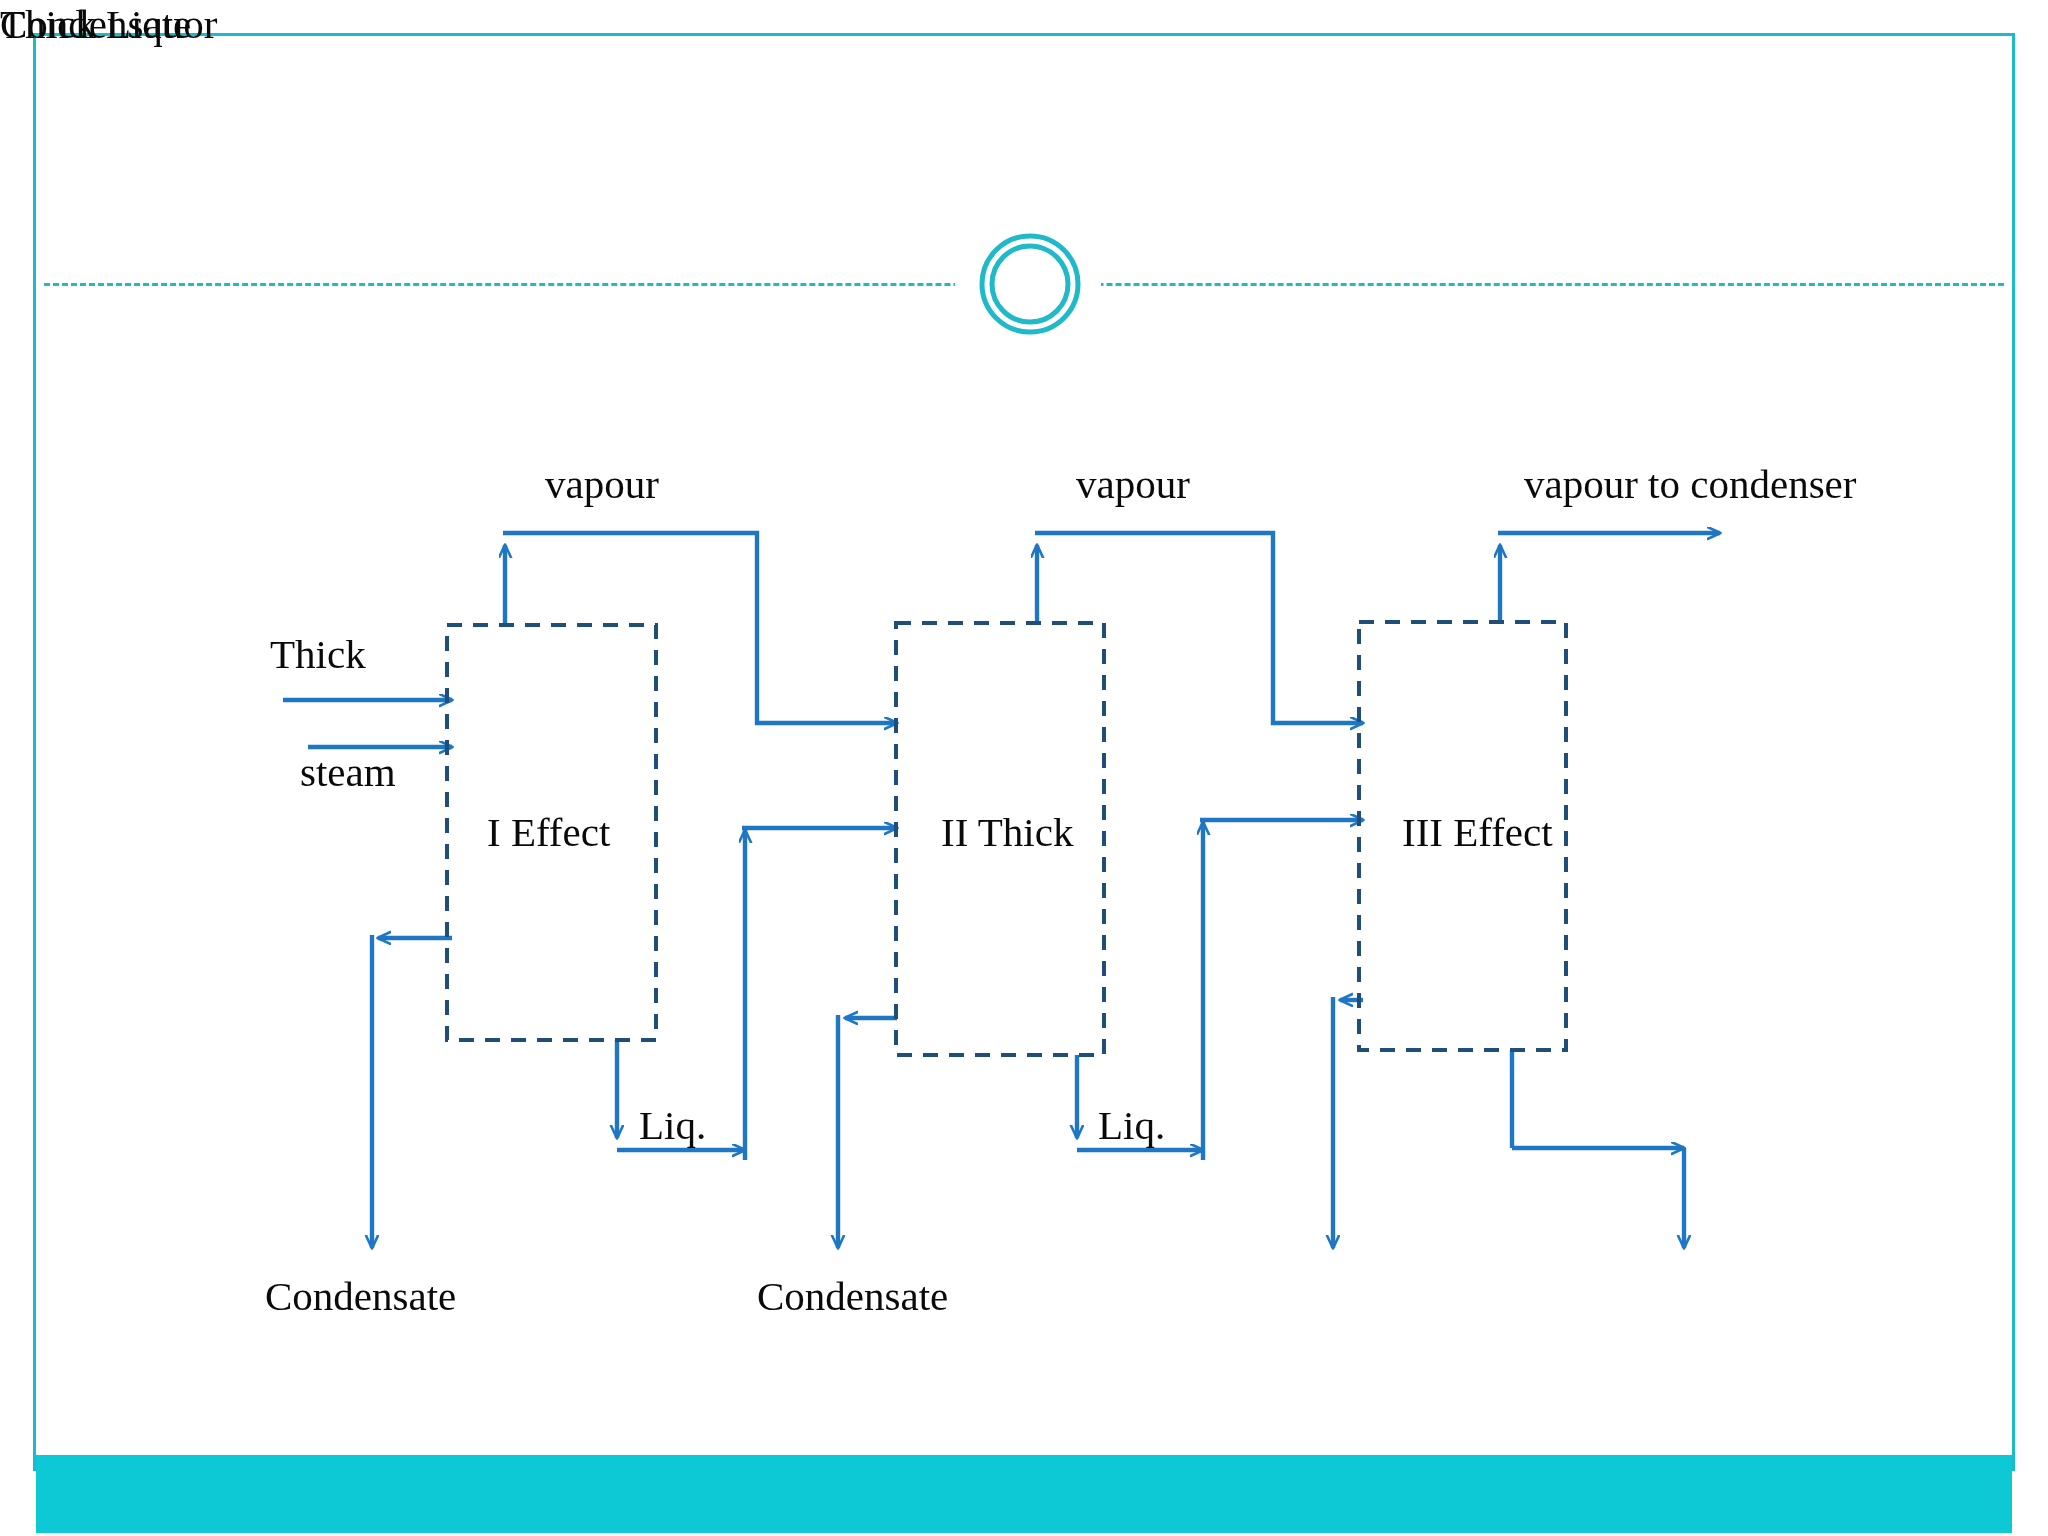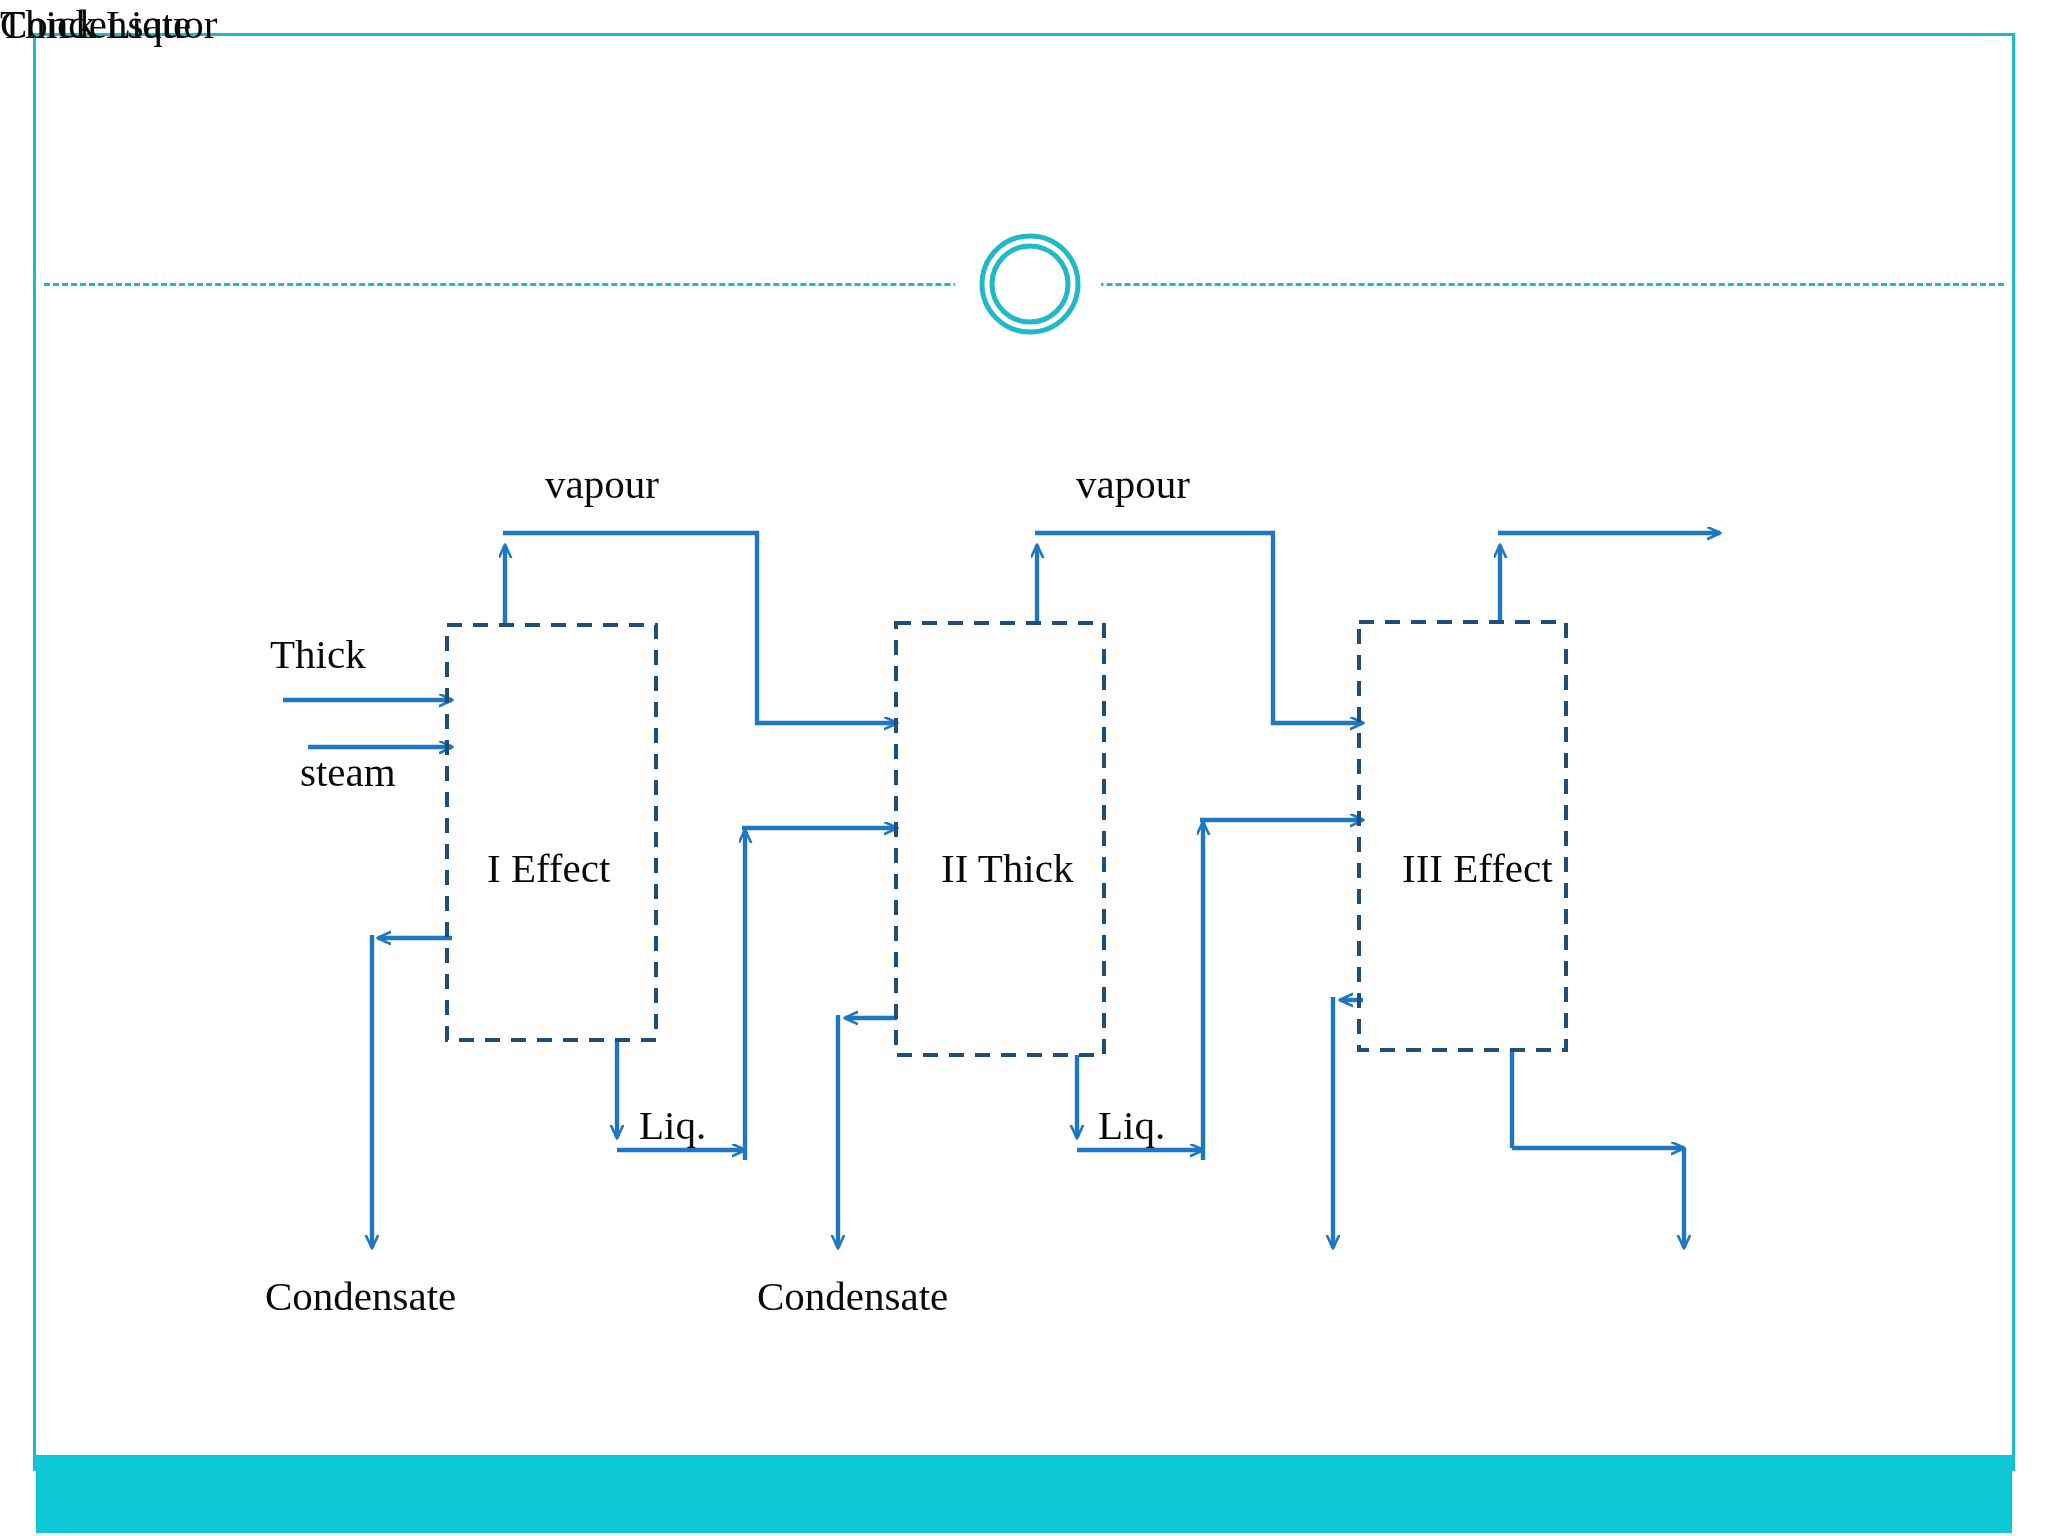--- a/index.html
+++ b/index.html
@@ -79,21 +79,21 @@
     height: 1536px;
   }
   
   .dlabel {
     position: absolute;
     font-family: "Liberation Serif", "DejaVu Serif", serif;
     font-size: 41px;
     color: #0a0a0a;
     white-space: nowrap;
   }
-  .dlabel.box-title { font-size: 41px; margin-top: 36px; }
+  .dlabel.box-title { font-size: 41px; }
   .lbl-vapour1   { left: 545px;  top: 460px; }
   .lbl-vapour2   { left: 1076px; top: 460px; }
   .lbl-vapour3   { left: 1524px; top: 460px; }
   .lbl-feed      { left: 270px;  top: 630px; }
   .lbl-steam     { left: 300px;  top: 748px; }
   .lbl-effect1   { left: 487px;  top: 808px; }
   .lbl-effect2   { left: 941px;  top: 808px; }
   .lbl-effect3   { left: 1402px; top: 808px; text-align: right; }
   .lbl-liq1      { left: 639px;  top: 1101px; }
   .lbl-liq2      { left: 1098px; top: 1101px; }
@@ -167,20 +167,21 @@
 
     <g fill="none" stroke="#1F4E79" stroke-width="4" stroke-dasharray="15 11">
       <rect x="447" y="625" width="209" height="415"></rect>
       <rect x="896" y="623" width="208" height="432"></rect>
       <rect x="1359" y="622" width="207" height="428"></rect>
     </g>
   </svg>
 
   <div class="dlabel lbl-vapour1">vapour</div>
   <div class="dlabel lbl-vapour2">vapour</div>
+  <div class="dlabel lbl-vapour3">vapour  to condenser</div>
 
   <div class="dlabel lbl-feed">Thick</div>
   <div class="dlabel lbl-steam">steam</div>
 
   <div class="dlabel box-title lbl-effect1">I Effect</div>
   <div class="dlabel box-title lbl-effect2">II Thick</div>
   <div class="dlabel box-title lbl-effect3">III Effect</div>
 
   <div class="dlabel lbl-liq1">Liq.</div>
   <div class="dlabel lbl-liq2">Liq.</div>

